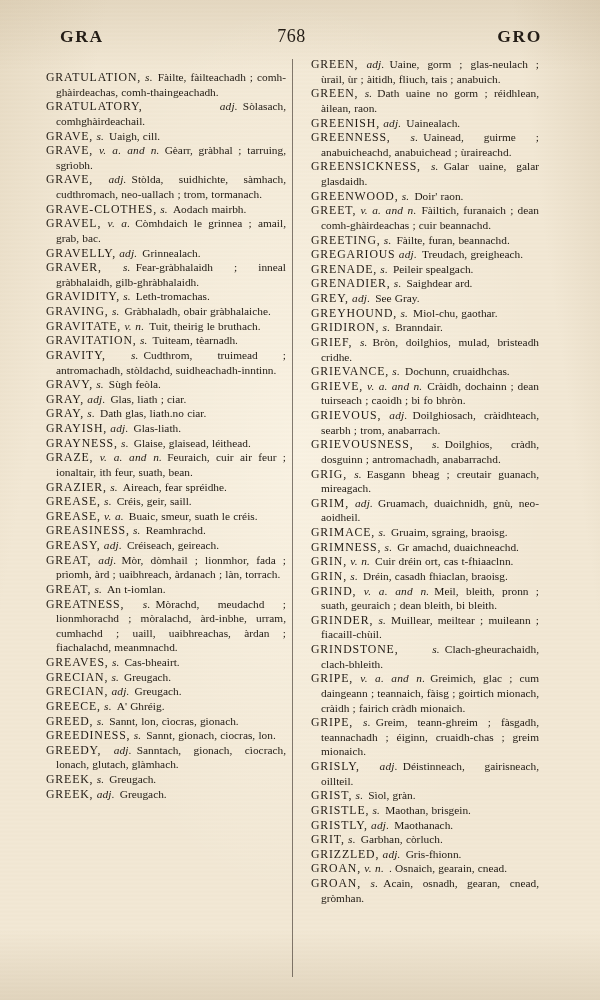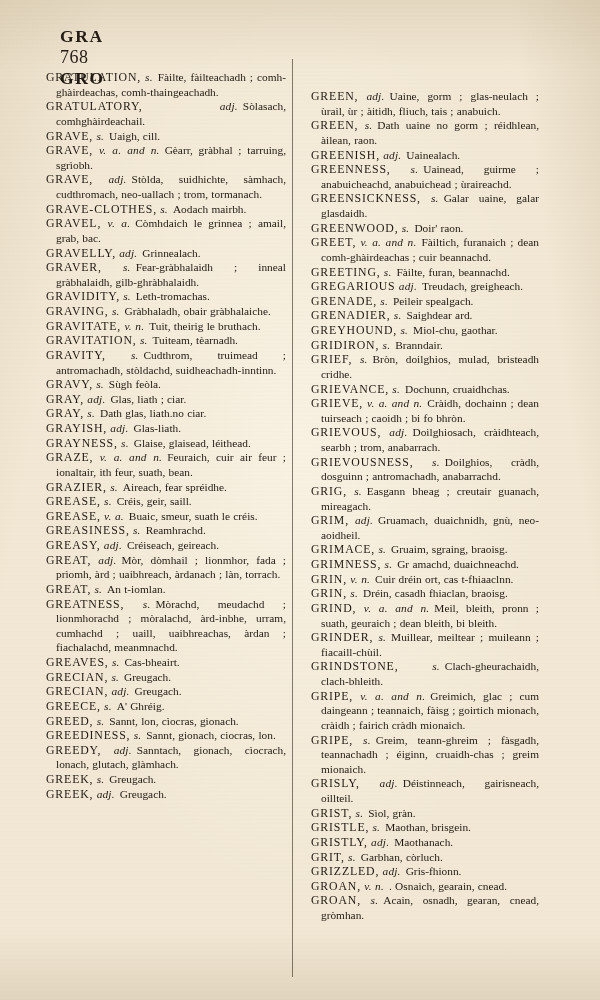--- a/index.html
+++ b/index.html
@@ -29,25 +29,25 @@
       linear-gradient(0deg, rgba(190,172,141,0.32) 0%, rgba(190,172,141,0.0) 7%);
   }
   .header {
     position: absolute;
     top: 26px;
     left: 60px;
     right: 48px;
     height: 22px;
     display: flex;
     align-items: baseline;
+    justify-content: space-between;
     color: #241d16;
     font-weight: bold;
     letter-spacing: 1.6px;
     font-size: 17.5px;
-    flex-direction: column;
   }
   .header .folio {
     font-weight: normal;
     letter-spacing: 0.5px;
     font-size: 18px;
     padding-right: 18px;
   }
   .header .run-right { letter-spacing: 1.6px; padding-right: 10px; }
 
   .columns {
@@ -56,21 +56,21 @@
     left: 46px;
     width: 516px;
     height: 930px;
     display: flex;
   }
   .col {
     width: 246px;
     box-sizing: border-box;
   }
   .col-left { padding-right: 6px; margin-top: 13px; }
-  .col-right { padding-left: 18px; margin-top: 32px; }
+  .col-right { padding-left: 18px; }
 
   .rule {
     width: 1px;
     background: #3a3128;
     opacity: 0.62;
     margin: 2px 0 10px 0;
     align-self: stretch;
     height: 918px;
   }
 
@@ -167,20 +167,21 @@
         <p class="entry"><span class="hw">GREEN,</span> <span class="pos">s.</span><span class="sp"></span><span class="def">Dath uaine no gorm ; réidhlean, àilean, raon.</span></p>
         <p class="entry"><span class="hw">GREENISH,</span> <span class="pos">adj.</span><span class="sp"></span><span class="def">Uainealach.</span></p>
         <p class="entry"><span class="hw">GREENNESS,</span> <span class="pos">s.</span><span class="sp"></span><span class="def">Uainead, guirme ; anabuicheachd, anabuichead ; ùraireachd.</span></p>
         <p class="entry"><span class="hw">GREENSICKNESS,</span> <span class="pos">s.</span><span class="sp"></span><span class="def">Galar uaine, galar glasdaidh.</span></p>
         <p class="entry"><span class="hw">GREENWOOD,</span> <span class="pos">s.</span><span class="sp"></span><span class="def">Doir' raon.</span></p>
         <p class="entry"><span class="hw">GREET,</span> <span class="pos">v. a. and n.</span><span class="sp"></span><span class="def">Fàiltich, furanaich ; dean comh-ghàirdeachas ; cuir beannachd.</span></p>
         <p class="entry"><span class="hw">GREETING,</span> <span class="pos">s.</span><span class="sp"></span><span class="def">Fàilte, furan, beannachd.</span></p>
         <p class="entry"><span class="hw">GREGARIOUS</span> <span class="pos">adj.</span><span class="sp"></span><span class="def">Treudach, greigheach.</span></p>
         <p class="entry"><span class="hw">GRENADE,</span> <span class="pos">s.</span><span class="sp"></span><span class="def">Peileir spealgach.</span></p>
         <p class="entry"><span class="hw">GRENADIER,</span> <span class="pos">s.</span><span class="sp"></span><span class="def">Saighdear ard.</span></p>
+        <p class="entry"><span class="hw">GREY,</span> <span class="pos">adj.</span><span class="sp"></span><span class="def">See Gray.</span></p>
         <p class="entry"><span class="hw">GREYHOUND,</span> <span class="pos">s.</span><span class="sp"></span><span class="def">Miol-chu, gaothar.</span></p>
         <p class="entry"><span class="hw">GRIDIRON,</span> <span class="pos">s.</span><span class="sp"></span><span class="def">Branndair.</span></p>
         <p class="entry"><span class="hw">GRIEF,</span> <span class="pos">s.</span><span class="sp"></span><span class="def">Bròn, doilghios, mulad, bristeadh cridhe.</span></p>
         <p class="entry"><span class="hw">GRIEVANCE,</span> <span class="pos">s.</span><span class="sp"></span><span class="def">Dochunn, cruaidhchas.</span></p>
         <p class="entry"><span class="hw">GRIEVE,</span> <span class="pos">v. a. and n.</span><span class="sp"></span><span class="def">Cràidh, dochainn ; dean tuirseach ; caoidh ; bi fo bhròn.</span></p>
         <p class="entry"><span class="hw">GRIEVOUS,</span> <span class="pos">adj.</span><span class="sp"></span><span class="def">Doilghiosach, cràidhteach, searbh ; trom, anabarrach.</span></p>
         <p class="entry"><span class="hw">GRIEVOUSNESS,</span> <span class="pos">s.</span><span class="sp"></span><span class="def">Doilghios, cràdh, dosguinn ; antromachadh, anabarrachd.</span></p>
         <p class="entry"><span class="hw">GRIG,</span> <span class="pos">s.</span><span class="sp"></span><span class="def">Easgann bheag ; creutair guanach, mireagach.</span></p>
         <p class="entry"><span class="hw">GRIM,</span> <span class="pos">adj.</span><span class="sp"></span><span class="def">Gruamach, duaichnidh, gnù, neo-aoidheil.</span></p>
         <p class="entry"><span class="hw">GRIMACE,</span> <span class="pos">s.</span><span class="sp"></span><span class="def">Gruaim, sgraing, braoisg.</span></p>

